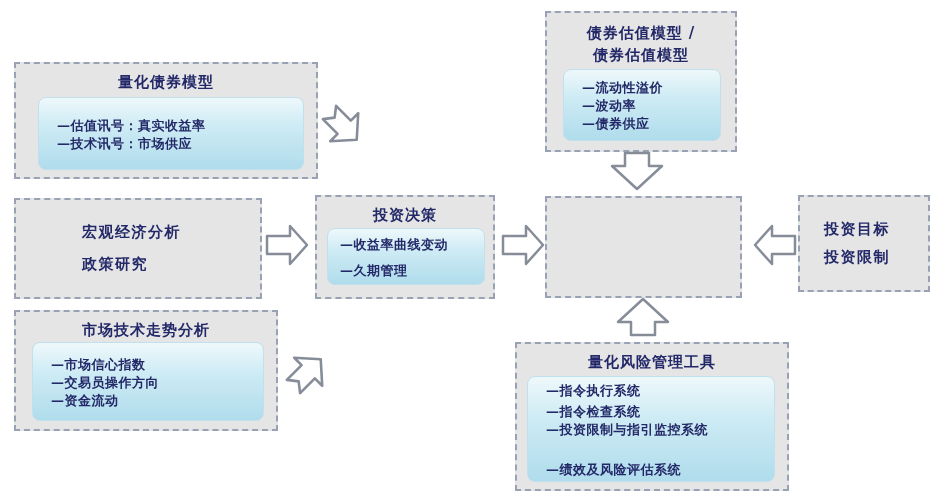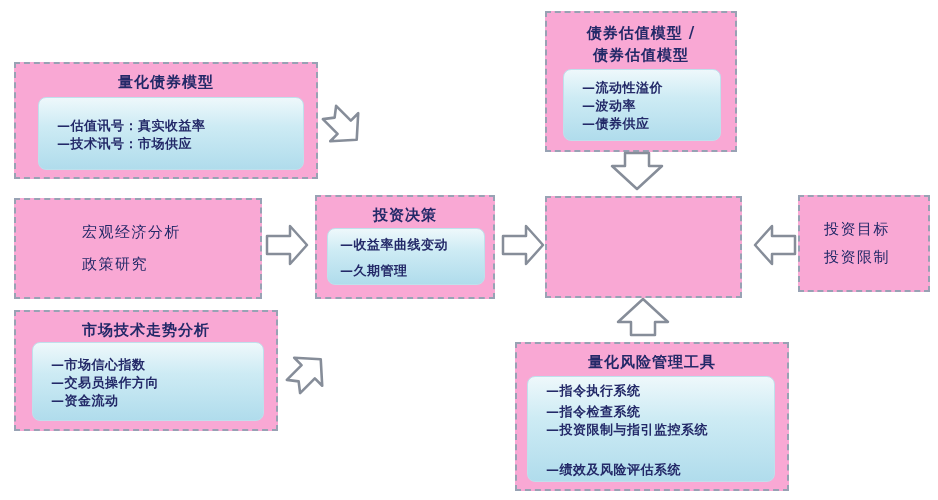--- a/index.html
+++ b/index.html
@@ -6,21 +6,21 @@
   .canvas{
     position:relative;
     width:938px;height:500px;
     background:#ffffff;
     font-family:"DejaVu Sans","Liberation Sans",sans-serif;
     overflow:hidden;
   }
   .dashed-box{
     position:absolute;
     border:2px dashed #98a2b4;
-    background:#f9a8d4;
+    background:#e5e5e5;
     box-sizing:border-box;
   }
   .box-title{
     text-align:center;
     font-weight:bold;
     font-size:15px;
     letter-spacing:1px;
     color:#232968;
     margin-top:8px;
     line-height:20px;
@@ -46,21 +46,21 @@
   .plain-lines{
     position:absolute;
     inset:0;
     display:flex;
     flex-direction:column;
     justify-content:center;
     gap:13px;
   }
   .plain-line{
     font-size:15px;
-    font-weight:normal;
+    font-weight:bold;
     color:#232968;
     letter-spacing:1.5px;
     white-space:nowrap;
   }
   .arrow{position:absolute;}
   .arrow svg{display:block;}
 </style>
 </head>
 <body>
 

